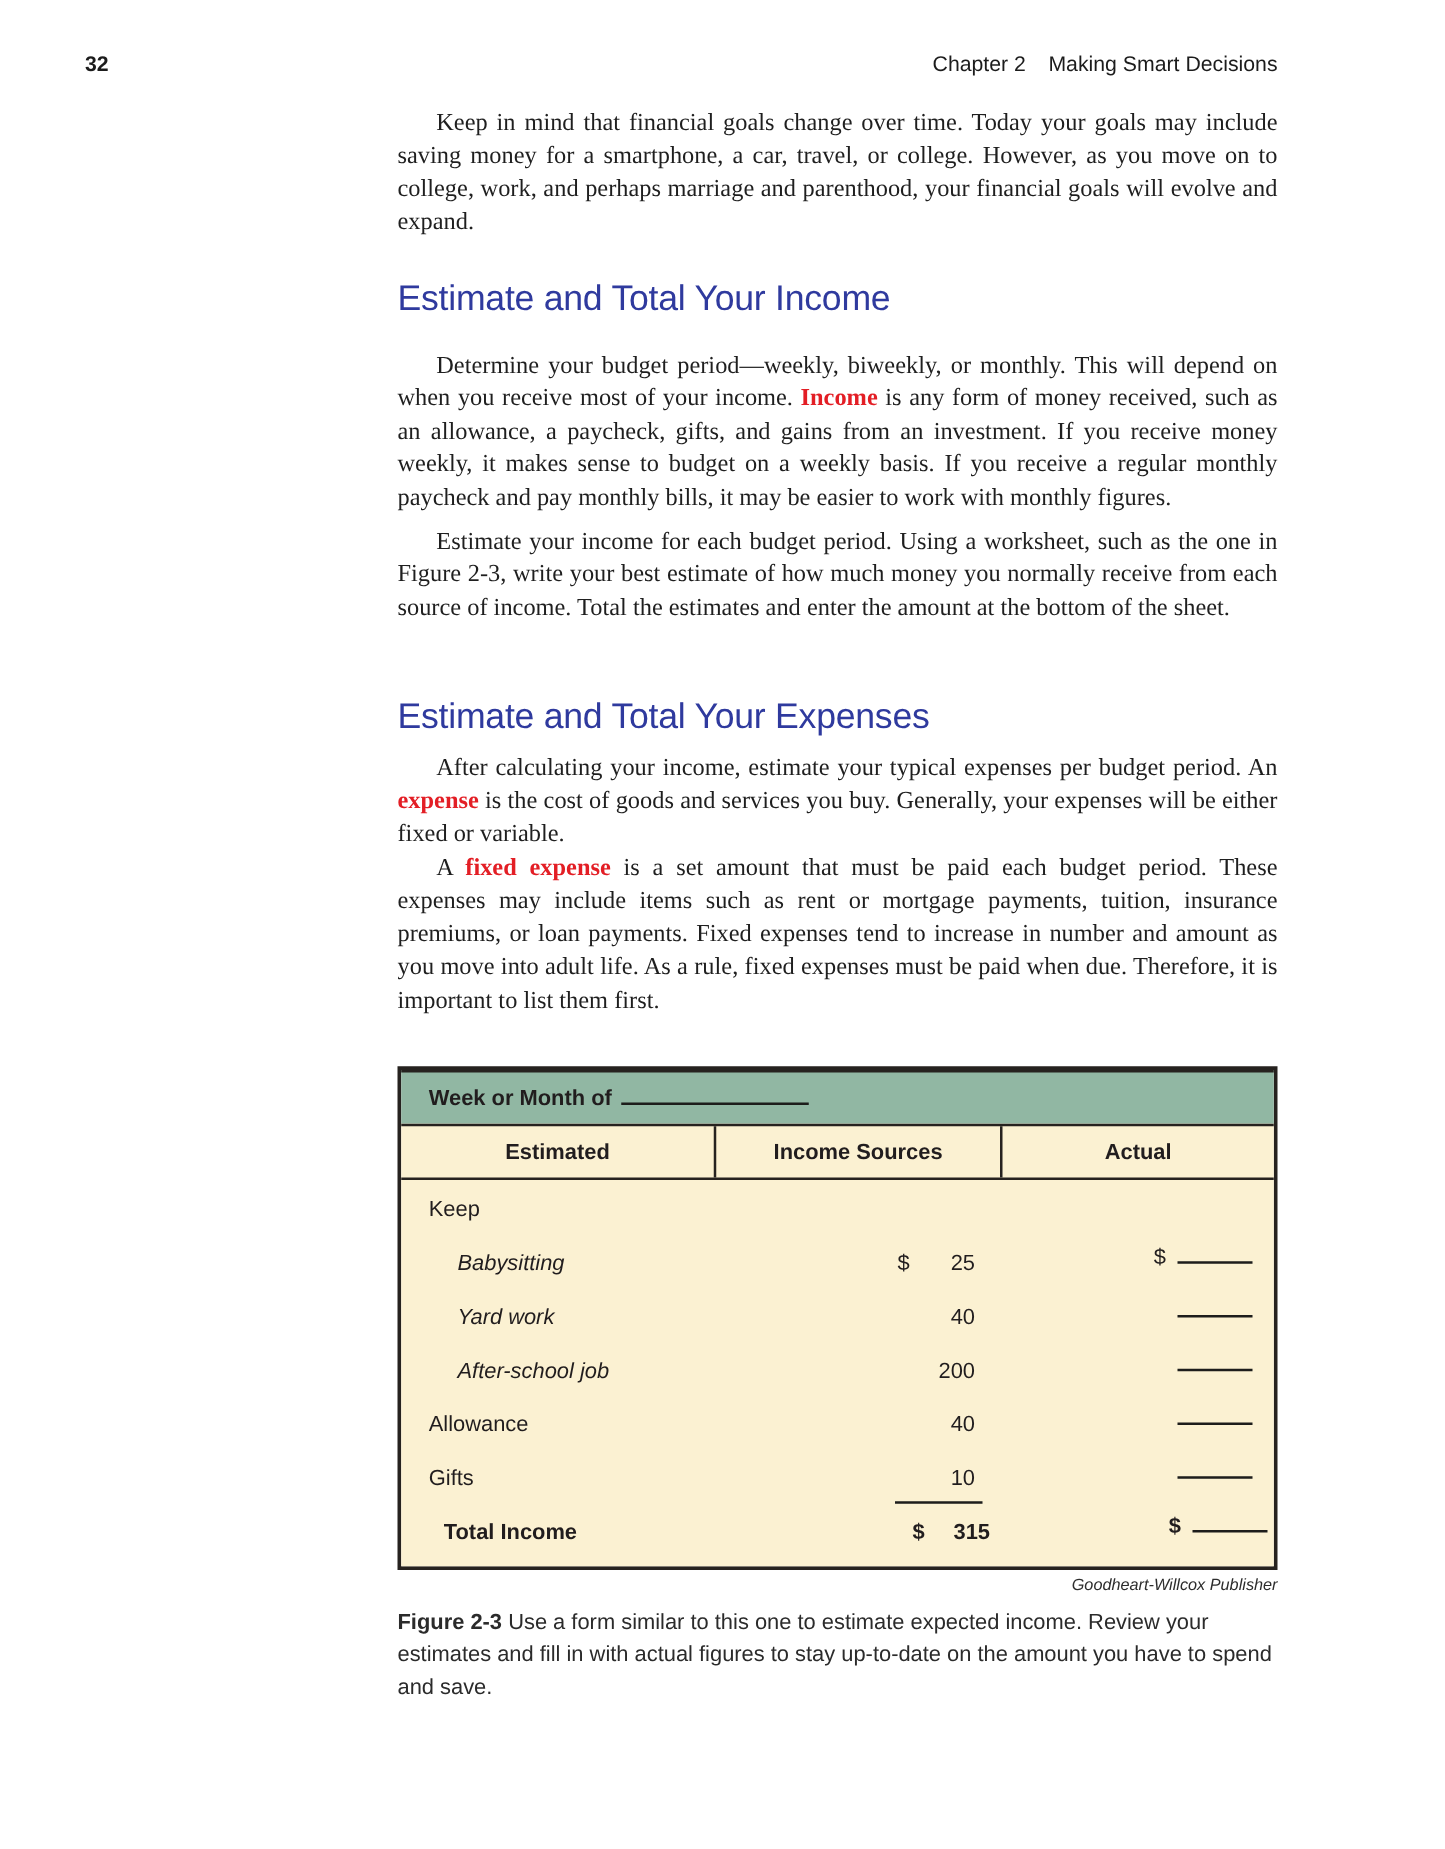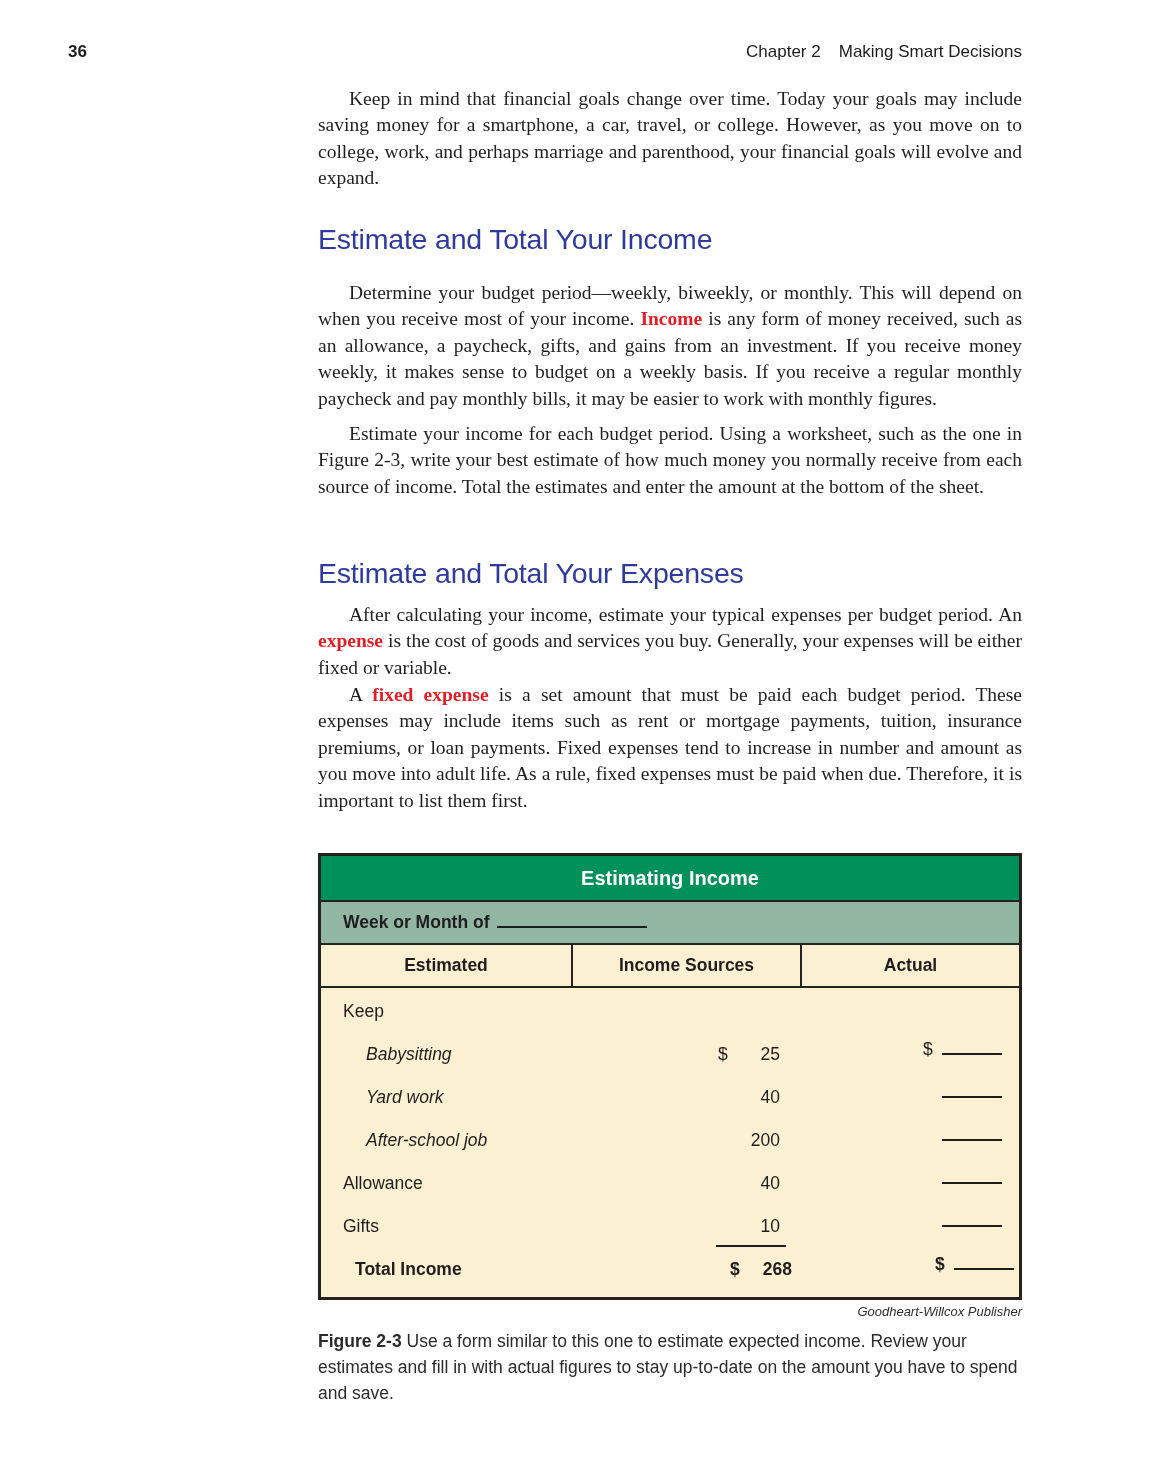--- a/index.html
+++ b/index.html
@@ -108,37 +108,36 @@
     text-align:left;
   }
   .caption .cap-label {font-weight:bold;}
 </style>
 </head>
 <body>
 
 <div class="page">
 
   <div class="pg-header">
-    <span class="pg-num">36</span>
+    <span class="pg-num">32</span>
     <span class="running-head"><span>Chapter 2</span><span class="gap"></span><span>Making Smart Decisions</span></span>
   </div>
 
   <p class="copy p1"><span>Keep in mind that financial goals change over time. Today your goals may include saving money for a smartphone, a car, travel, or college. However, as you move on to college, work, and perhaps marriage and parenthood, your financial goals will evolve and expand.</span></p>
 
   <h2 class="sec-head h-income">Estimate and Total Your Income</h2>
   <p class="copy p2"><span>Determine your budget period—weekly, biweekly, or monthly. This will depend on when you receive most of your income. </span><span class="term">Income</span><span> is any form of money received, such as an allowance, a paycheck, gifts, and gains from an investment. If you receive money weekly, it makes sense to budget on a weekly basis. If you receive a regular monthly paycheck and pay monthly bills, it may be easier to work with monthly figures.</span></p>
   <p class="copy p3"><span>Estimate your income for each budget period. Using a worksheet, such as the one in Figure 2-3, write your best estimate of how much money you normally receive from each source of income. Total the estimates and enter the amount at the bottom of the sheet.</span></p>
 
   <h2 class="sec-head h-expenses">Estimate and Total Your Expenses</h2>
   <p class="copy p4"><span>After calculating your income, estimate your typical expenses per budget period. An </span><span class="term">expense</span><span> is the cost of goods and services you buy. Generally, your expenses will be either fixed or variable.</span></p>
   <p class="copy p5"><span>A </span><span class="term">fixed expense</span><span> is a set amount that must be paid each budget period. These expenses may include items such as rent or mortgage payments, tuition, insurance premiums, or loan payments. Fixed expenses tend to increase in number and amount as you move into adult life. As a rule, fixed expenses must be paid when due. Therefore, it is important to list them first.</span></p>
 
   <div class="figure">
     <div class="tbl">
-      <div class="tbl-title">Estimating Income</div>
       <div class="tbl-week"><span>Week or Month of</span><span class="wk-blank"></span></div>
       <div class="tbl-cols">
         <span class="col">Estimated</span>
         <span class="col">Income Sources</span>
         <span class="col">Actual</span>
       </div>
       <div class="tbl-body" id="tbl-body">
           <div class="tbl-row">
             <span class="lbl">Keep</span>
             <span class="cell-est"></span>
@@ -208,21 +207,21 @@
             <span class="cell-act">
               <span class="cur hide">$</span>
               <span class="blank"></span>
             </span>
           </div>
           <div class="tbl-row bold">
             <span class="lbl">Total Income</span>
             <span class="cell-est">
               <span class="money">
                 <span class="cur">$</span>
-                <span>268</span>
+                <span>315</span>
               </span>
             </span>
             <span class="cell-act">
               <span class="cur">$</span>
               <span class="blank"></span>
             </span>
           </div>
         </div>
     </div>
     <div class="credit">Goodheart-Willcox Publisher</div>

